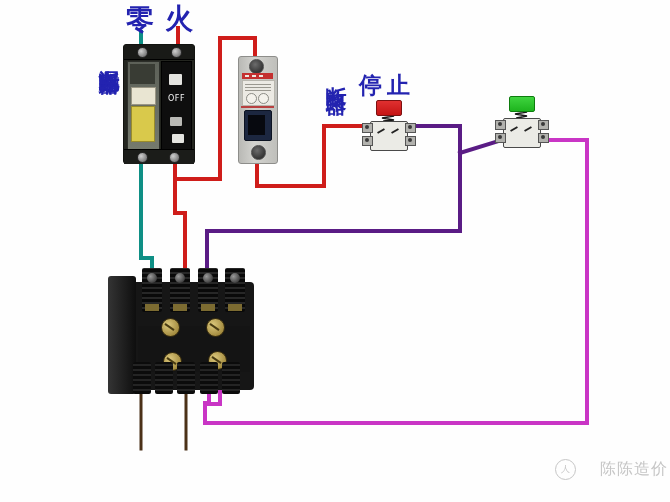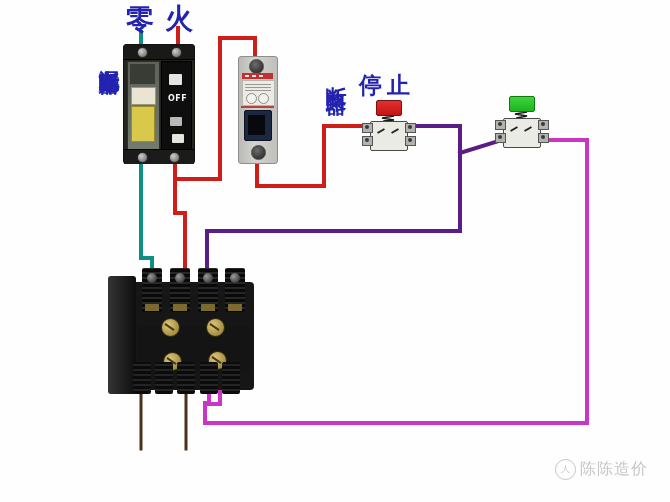--- a/index.html
+++ b/index.html
@@ -23,21 +23,21 @@
   .rcbo{left:123px;top:44px;width:70px;height:118px;background:#23251f;border:1px solid #121310;border-radius:3px;}
   .rcbo-cap{left:0;top:0;width:70px;height:14px;background:#191a17;border-bottom:1px solid #000;}
   .rcbo-bot{left:0;top:104px;width:70px;height:14px;background:#1b1c19;border-top:1px solid #000;}
   .screw-s{width:9px;height:9px;border-radius:50%;background:radial-gradient(circle at 35% 35%,#cfcfcf,#5a5a5a);border:1px solid #2a2a2a;}
   .rcbo-lpole{left:3px;top:16px;width:31px;height:87px;background:linear-gradient(180deg,#5d6158,#757a6e);border:1px solid #2c2e29;}
   .rcbo-ldark{left:2px;top:2px;width:25px;height:20px;background:#393c34;}
   .rcbo-cream{left:3px;top:25px;width:23px;height:16px;background:#e9e5d2;border:1px solid #9a9684;}
   .rcbo-yellow{left:3px;top:44px;width:22px;height:34px;background:#d9c94b;border:1px solid #9a8c2a;}
   .rcbo-rpole{left:37px;top:16px;width:29px;height:87px;background:#0e0e0e;border:1px solid #000;}
   .rcbo-mark{background:#e4e4e0;border-radius:1px;}
-  .rcbo-off{left:6px;top:32px;width:17px;height:11px;color:#f2f2f2;font-size:8px;font-weight:bold;letter-spacing:.5px;}
+  .rcbo-off{left:6px;top:32px;width:17px;height:11px;color:#f2f2f2;font-size:8px;font-weight:normal;letter-spacing:.5px;}
   
   .mcb{left:238px;top:56px;width:38px;height:106px;background:linear-gradient(90deg,#b9b9b5,#d3d3cf 40%,#bfbfbb);border:1px solid #8d8d8a;border-radius:3px;}
   .screw-d{width:13px;height:13px;border-radius:50%;background:radial-gradient(circle at 40% 35%,#6c6c6c,#1f1f1f);border:1px solid #4c4c4c;}
   .mcb-red{left:3px;top:16px;width:31px;height:6px;background:#c43030;}
   .mcb-dash{position:absolute;top:2px;width:4px;height:2px;background:#f0e6e0;}
   .mcb-panel{left:3px;top:23px;width:31px;height:24px;background:#eceae4;border:1px solid #b8b6ae;}
   .mcb-line{position:absolute;left:2px;width:26px;height:1px;background:#9a9890;}
   .mcb-circ{position:absolute;width:9px;height:9px;border-radius:50%;border:1px solid #8b8b85;background:#f4f2ec;}
   .mcb-redline{left:2px;top:49px;width:33px;height:2px;background:#b84040;}
   .mcb-toggle{left:5px;top:53px;width:26px;height:29px;background:#1c2740;border:1px solid #0c1322;border-radius:2px;}
@@ -57,21 +57,21 @@
   .ct-post{top:2px;width:20px;height:44px;background:repeating-linear-gradient(0deg,#090909 0 3px,#272727 3px 5px);border-radius:2px;}
   .ct-bpost{top:96px;width:18px;height:32px;background:repeating-linear-gradient(0deg,#0b0b0b 0 3px,#242424 3px 5px);border-radius:2px;}
   .ct-screw{position:absolute;left:5px;top:5px;width:10px;height:10px;border-radius:50%;background:radial-gradient(circle at 35% 35%,#9a9a9a,#1c1c1c);}
   .ct-clamp{position:absolute;left:3px;top:36px;width:14px;height:7px;background:#7c6b31;}
   .ct-mid{left:30px;top:60px;width:112px;height:46px;background:#141414;}
   .brass{position:absolute;width:17px;height:17px;border-radius:50%;background:radial-gradient(circle at 35% 35%,#dcc87c,#8d7327);border:1px solid #3c3010;}
   .brass::after{content:"";position:absolute;left:2px;top:7px;width:11px;height:2px;background:#4a3c12;transform:rotate(35deg);}
   
   .watermark{left:555px;top:459px;display:flex;align-items:center;gap:4px;color:var(--watermark);}
   .wm-logo{width:19px;height:19px;border-radius:50%;border:1.5px solid var(--watermark);display:flex;align-items:center;justify-content:center;font-size:9px;}
-  .wm-text{font-size:16px;letter-spacing:1px;}
+  .wm-text{font-size:16px;letter-spacing:1px;margin-left:20px;}
 </style>
 </head>
 <body>
 
 <div id="canvas">
 
   <svg id="wiring" width="670" height="502">
 
     <polyline class="w-neutral" points="141,32 141,50"></polyline>
     <polyline class="w-neutral" points="141,155 141,258 152,258 152,288"></polyline>

